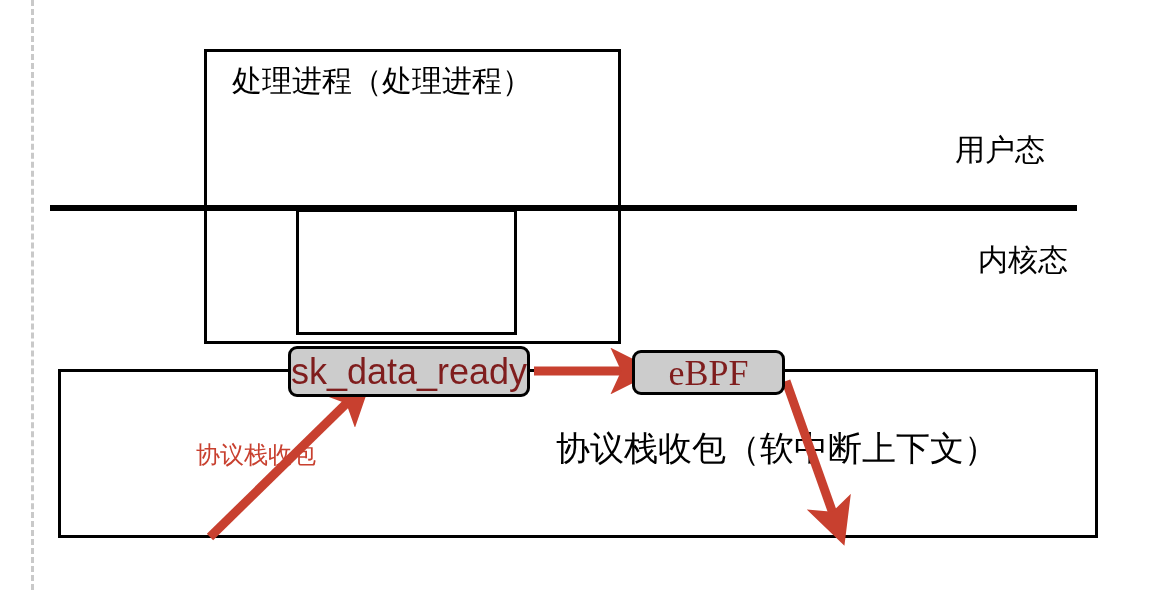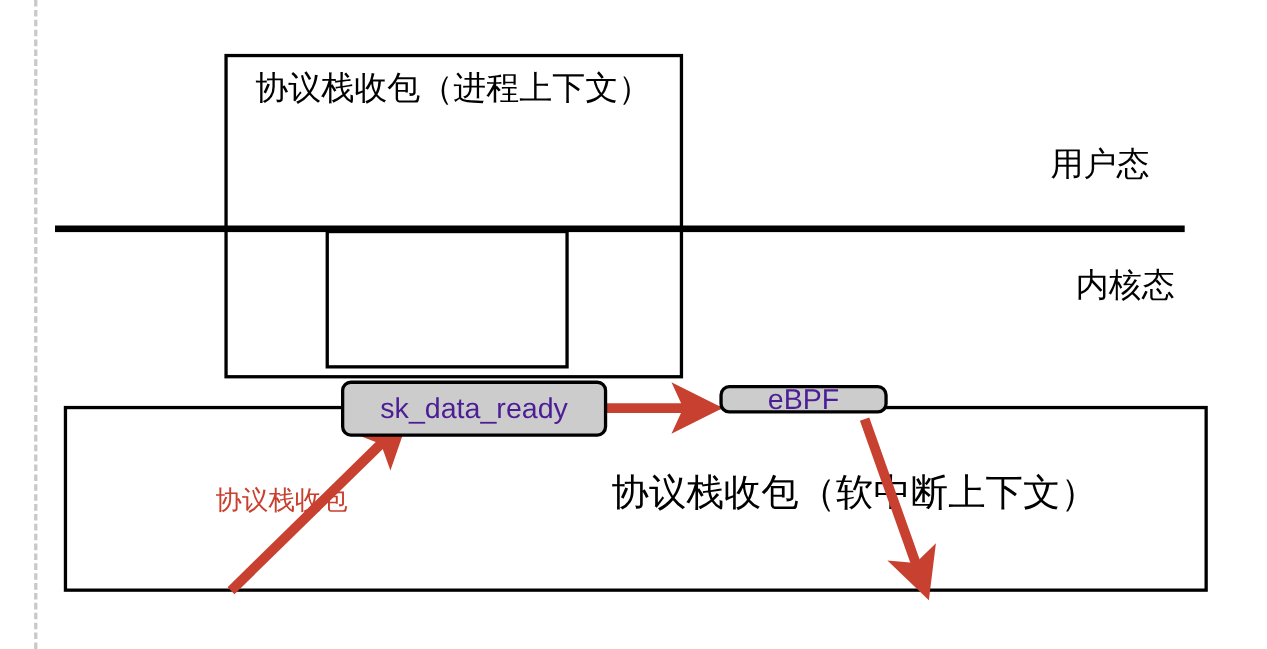--- a/index.html
+++ b/index.html
@@ -101,36 +101,36 @@
   }
   .rbox {
     position: absolute;
     box-sizing: border-box;
     border: 3px solid #000000;
     border-radius: 9px;
     background: #cccccc;
     display: flex;
     align-items: center;
     justify-content: center;
-    color: #4c1d95;
-    font-size: 26px;
+    color: #7f1d1d;
+    font-size: 36px;
     white-space: nowrap;
-    margin-left: 22px;
   }
   .rbox-sk {
     left: 288px;
     top: 346px;
     width: 242px;
     height: 51px;
   }
   .rbox-ebpf {
     left: 632px;
     top: 350px;
     width: 153px;
-    height: 26px;
+    height: 45px;
+    font-family: Liberation Serif, serif;
   }
   .arrows {
     position: absolute;
     left: 0;
     top: 0;
     width: 1152px;
     height: 590px;
     pointer-events: none;
   }
 </style>
@@ -142,21 +142,21 @@
   <div class="dashed-guide"></div>
 
   <div class="box process-box"></div>
 
   <div class="box socket-box"></div>
 
   <div class="box protostack-box"></div>
 
   <div class="divider"></div>
 
-  <div class="label-cn label-process-title">协议栈收包（进程上下文）</div>
+  <div class="label-cn label-process-title">处理进程（处理进程）</div>
 
   <div class="label-cn label-user-mode">用户态</div>
 
   <div class="label-cn label-kernel-mode">内核态</div>
 
 
   <div class="label-cn label-protostack">协议栈收包（软中断上下文）</div>
 
   <div class="label-red">协议栈收包</div>
 

